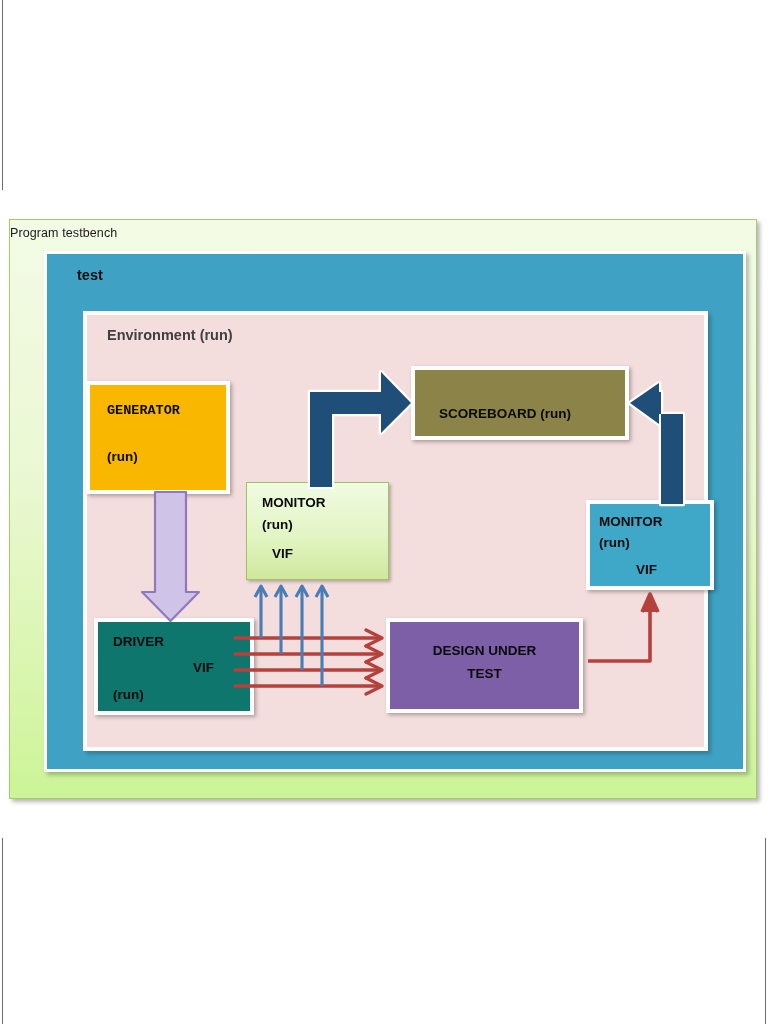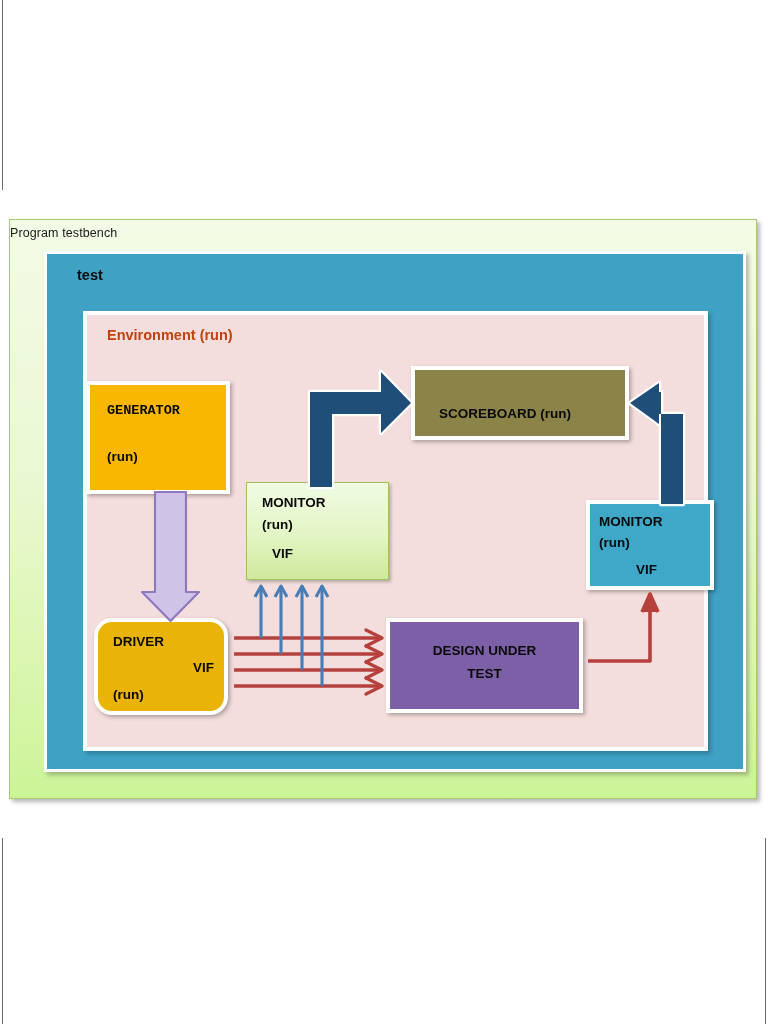--- a/index.html
+++ b/index.html
@@ -55,21 +55,21 @@
     position:absolute;
     left:36px;top:57px;
     width:625px;height:440px;
     background:#f4dedd;
     border:4px solid #ffffff;
     box-sizing:border-box;
     box-shadow:3px 3px 4px rgba(0,0,0,.22);
   }
   .env-label{
     position:absolute;left:20px;top:12px;
-    font-size:14.5px;font-weight:bold;color:#c2410c;
+    font-size:14.5px;font-weight:bold;color:#404040;
   }
 
   
   .blk{
     position:absolute;
     box-sizing:border-box;
     border:4px solid #ffffff;
     box-shadow:2px 2px 4px rgba(0,0,0,.3);
     color:#0a0a0a;
   }
@@ -95,21 +95,21 @@
   .scoreboard{left:411px;top:366px;width:218px;height:74px;background:#8b8347;}
   .scoreboard .l1{left:24px;top:36px;font-size:13.5px;}
 
   
   .monitor-right{left:586px;top:500px;width:128px;height:90px;background:#3fa8c9;}
   .monitor-right .l1{left:9px;top:10px;font-size:13.5px;}
   .monitor-right .l2{left:9px;top:31px;font-size:13.5px;}
   .monitor-right .l3{left:46px;top:58px;font-size:13.5px;}
 
   
-  .driver{left:94px;top:618px;width:134px;height:97px;background:#eab308;border-radius:18px;}
+  .driver{left:94px;top:618px;width:160px;height:97px;background:#0f766e;}
   .driver .l1{left:15px;top:12px;font-size:13.5px;}
   .driver .l2{left:95px;top:38px;font-size:13.5px;}
   .driver .l3{left:15px;top:65px;font-size:13.5px;}
 
   
   .dut{left:386px;top:618px;width:197px;height:95px;background:#7d5fa8;}
   .dut .l1{left:0;top:21px;width:100%;text-align:center;font-size:13.5px;}
   .dut .l2{left:0;top:44px;width:100%;text-align:center;font-size:13.5px;}
 
   

